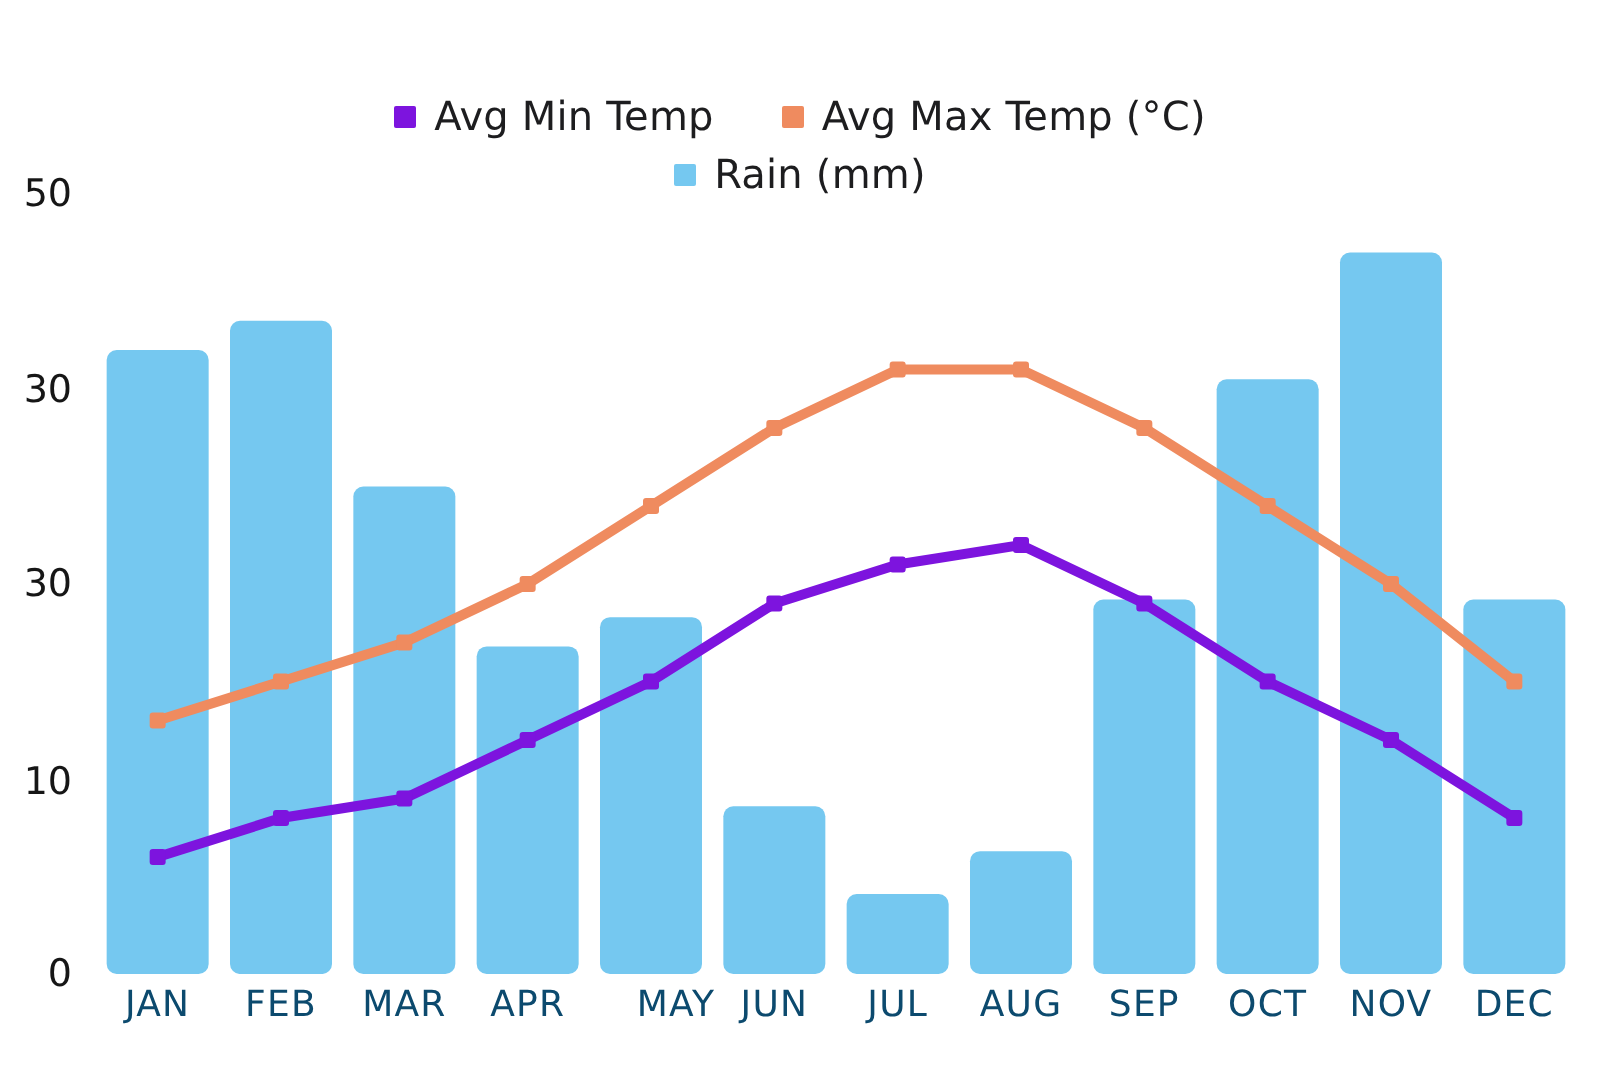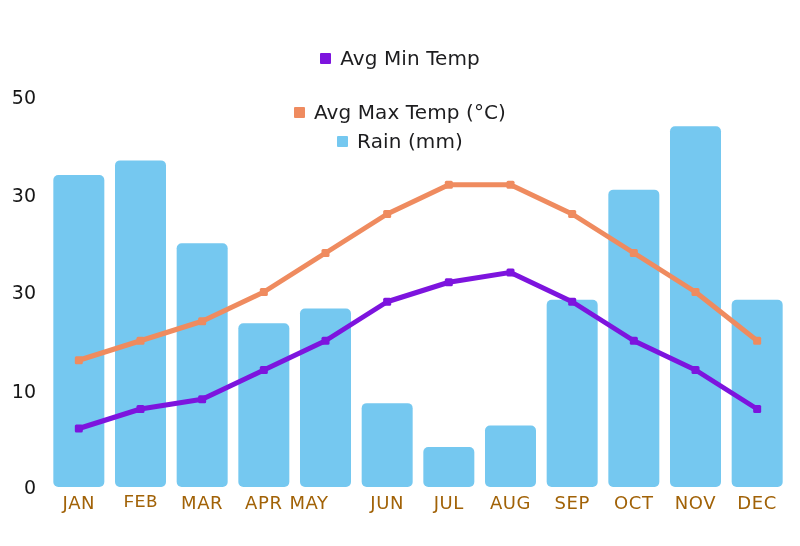--- a/index.html
+++ b/index.html
@@ -27,21 +27,20 @@
     top: 48px;
     width: 800px;
     text-align: center;
   }
   .legend-row {
     display: flex;
     justify-content: center;
     align-items: center;
     gap: 34px;
     line-height: 1;
-    flex-direction: column;
   }
   .legend-row.row2 { margin-top: 9px; }
   .legend-item {
     display: inline-flex;
     align-items: center;
     gap: 9px;
     white-space: nowrap;
   }
   .legend-swatch {
     width: 11px;
@@ -89,21 +88,21 @@
     top: 492px;
     width: 740px;
     height: 30px;
   }
   .x-tick {
     position: absolute;
     top: 0;
     transform: translateX(-50%);
     font-size: 18px;
     letter-spacing: .6px;
-    color: #a16207;
+    color: #0c4a6e;
     white-space: nowrap;
   }
 </style>
 </head>
 <body>
 
 <div id="chart-root">
 
   <div class="legend">
     <div class="legend-row row1">
@@ -176,24 +175,24 @@
           <rect x="520.17" y="113.00" width="8" height="8" rx="1.5" fill="#ef8b5f"></rect>
           <rect x="581.83" y="152.00" width="8" height="8" rx="1.5" fill="#ef8b5f"></rect>
           <rect x="643.50" y="191.00" width="8" height="8" rx="1.5" fill="#ef8b5f"></rect>
           <rect x="705.17" y="239.75" width="8" height="8" rx="1.5" fill="#ef8b5f"></rect>
         </g>
       </svg>
   </div>
 
   <div class="x-axis" id="x-axis">
       <div class="x-tick" style="left: 30.83px;">JAN</div>
-      <div class="x-tick" style="left: 92.5px; font-family: Liberation Mono, monospace;">FEB</div>
+      <div class="x-tick" style="left: 92.5px;">FEB</div>
       <div class="x-tick" style="left: 154.17px;">MAR</div>
       <div class="x-tick" style="left: 215.83px;">APR</div>
-      <div class="x-tick" style="left: 261px;">MAY</div>
+      <div class="x-tick" style="left: 290px;">MAY</div>
       <div class="x-tick" style="left: 339.17px;">JUN</div>
       <div class="x-tick" style="left: 400.83px;">JUL</div>
       <div class="x-tick" style="left: 462.5px;">AUG</div>
       <div class="x-tick" style="left: 524.17px;">SEP</div>
       <div class="x-tick" style="left: 585.83px;">OCT</div>
       <div class="x-tick" style="left: 647.5px;">NOV</div>
       <div class="x-tick" style="left: 709.17px;">DEC</div>
     </div>
 
 </div>

